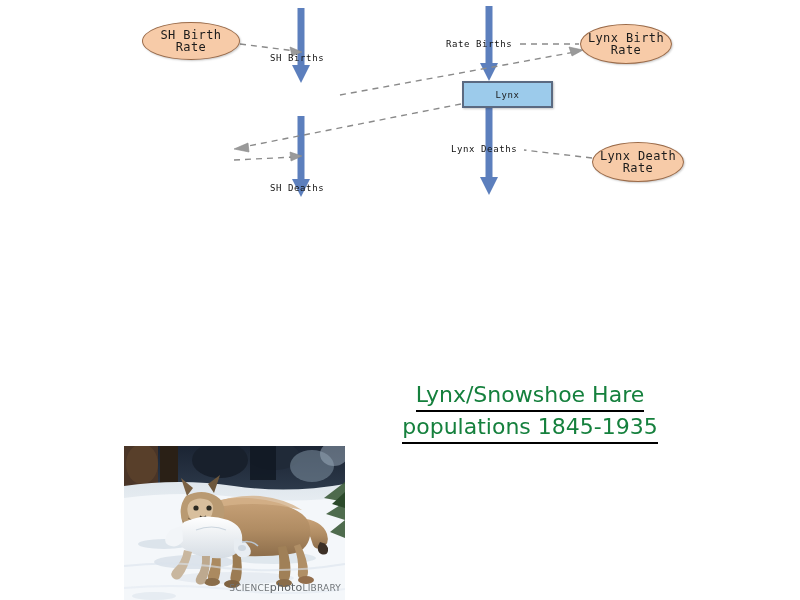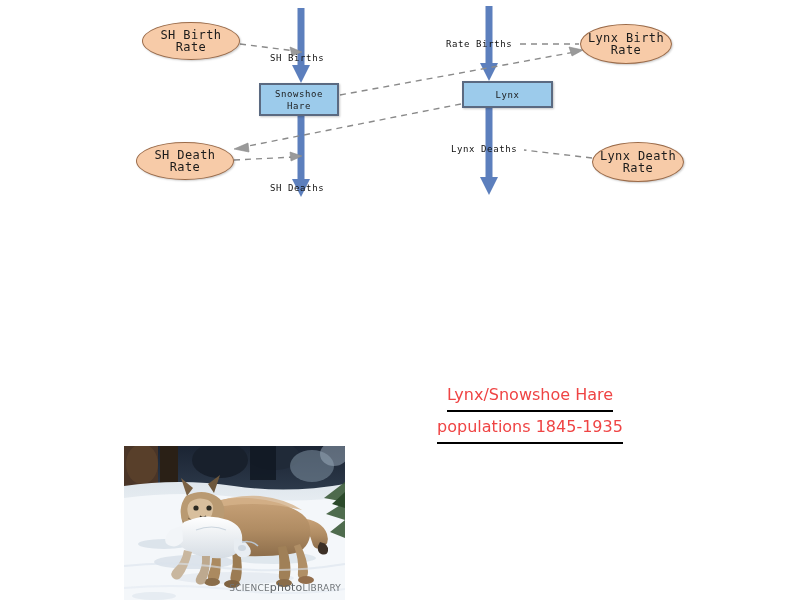--- a/index.html
+++ b/index.html
@@ -104,23 +104,23 @@
   }
 
   
   #slide-title {
     position: absolute;
     left: 400px;
     top: 380px;
     width: 260px;
     text-align: center;
     font-family: "DejaVu Sans", sans-serif;
-    font-size: 16px;
+    font-size: 22px;
     line-height: 29px;
-    color: #ef4444;
+    color: #15803d;
     font-weight: 400;
   }
   #slide-title .tline {
     display: inline-block;
     border-bottom: 2px solid #000;
     padding-bottom: 1px;
   }
 
   
   #photo {
@@ -192,36 +192,29 @@
       <line class="link-line" x1="340" y1="95" x2="575" y2="52"></line>
       <polygon class="link-head" points="583,50 569,47 572,56"></polygon>
     </g>
 
     <g>
       <line class="link-line" x1="461" y1="104" x2="243" y2="147"></line>
       <polygon class="link-head" points="234,149 248,143 249,152"></polygon>
     </g>
   </svg>
 
-  <div class="stock-box" style="left:259px; top:83px; width:80px; height:33px;">
-    <span class="stock-label">Snowshoe
-Hare</span>
-  </div>
 
   <div class="stock-box" style="left:462px; top:81px; width:91px; height:27px;">
     <span class="stock-label">Lynx</span>
   </div>
 
   <div class="rate-node" style="left:142px; top:22px; width:98px; height:38px;">
     <span class="rate-label">SH Birth Rate</span>
   </div>
 
-  <div class="rate-node" style="left:136px; top:142px; width:98px; height:38px;">
-    <span class="rate-label">SH Death Rate</span>
-  </div>
 
   <div class="rate-node" style="left:580px; top:24px; width:92px; height:40px;">
     <span class="rate-label">Lynx Birth
 Rate</span>
   </div>
 
   <div class="rate-node" style="left:592px; top:142px; width:92px; height:40px;">
     <span class="rate-label">Lynx Death
 Rate</span>
   </div>

